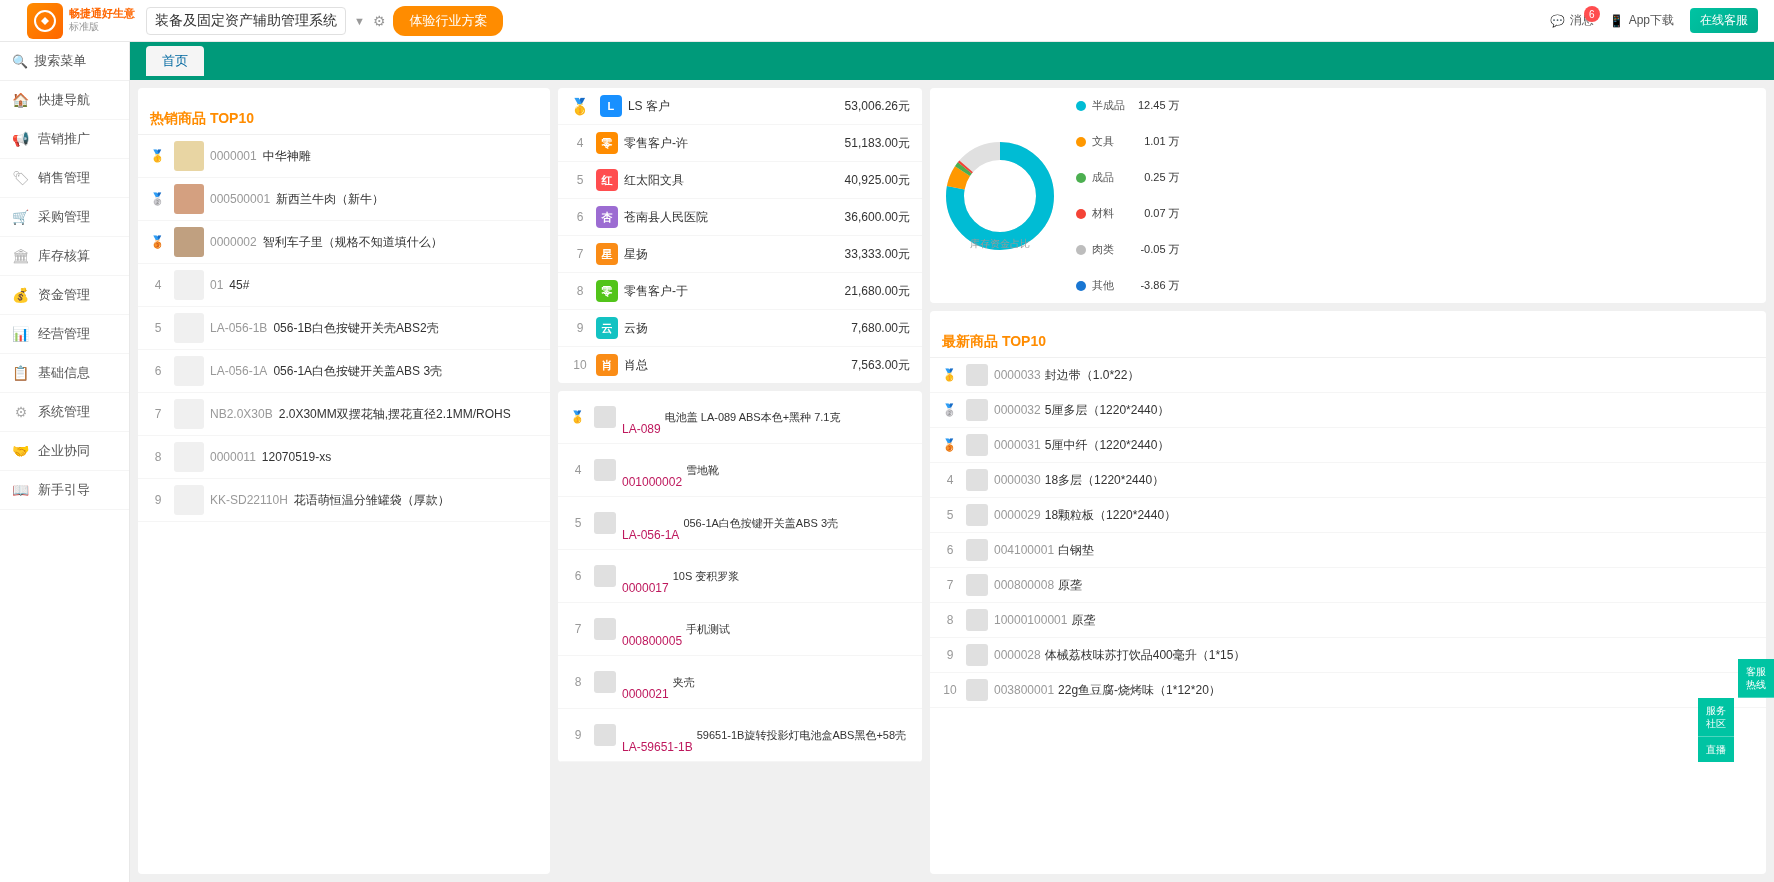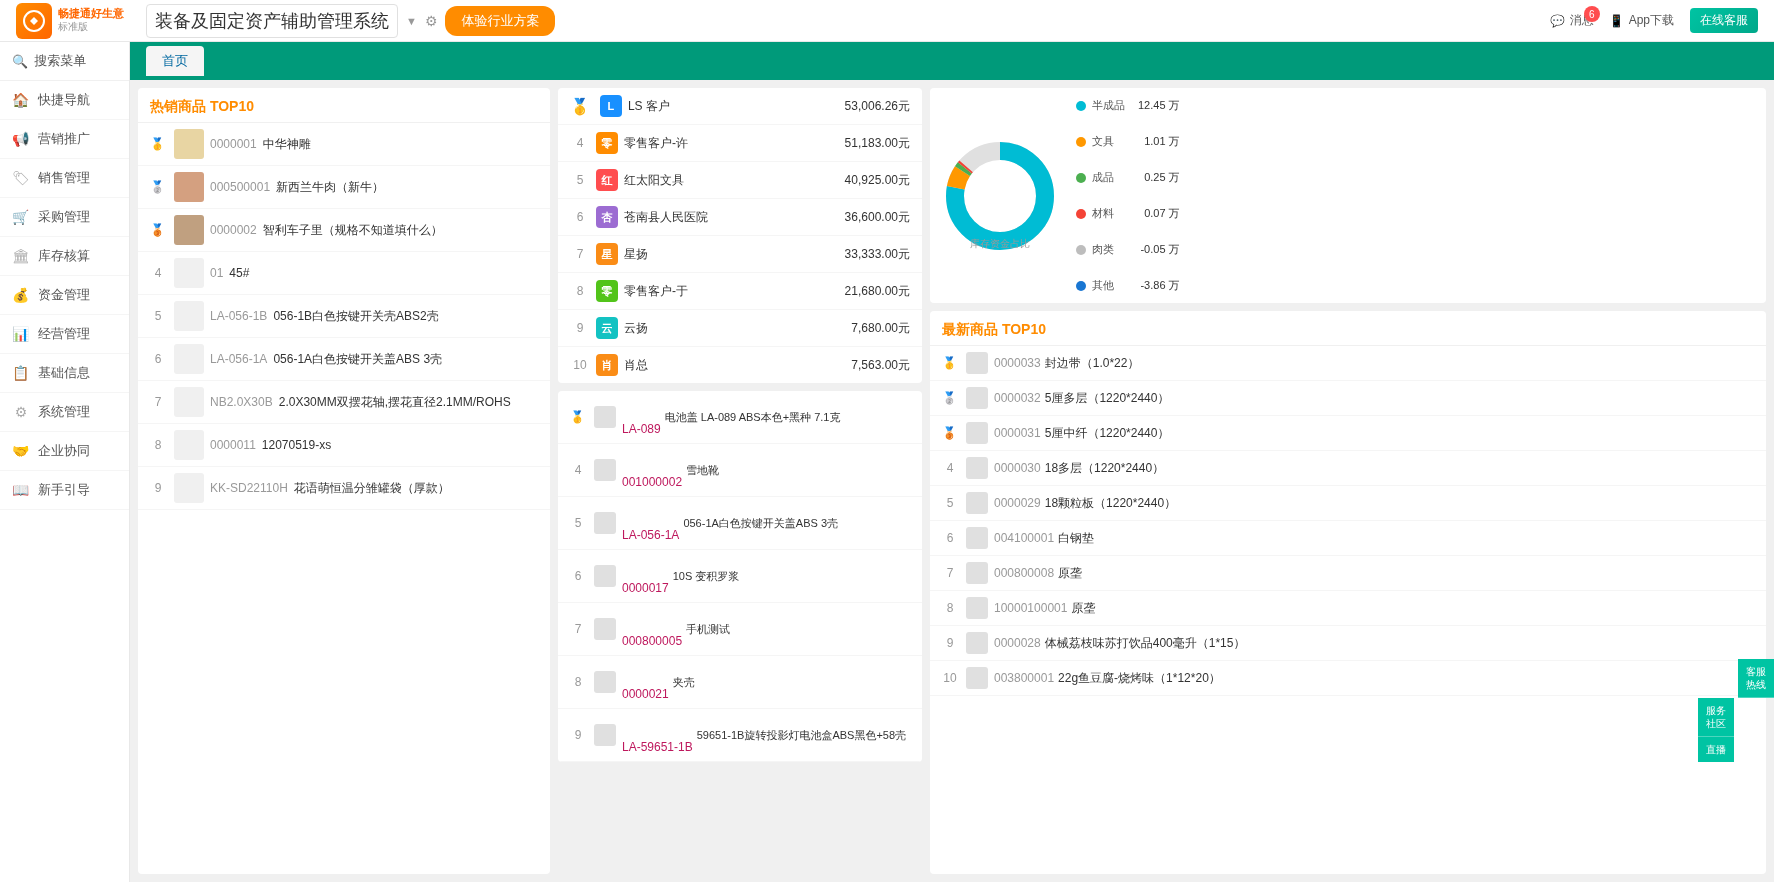--- a/index.html
+++ b/index.html
@@ -1,25 +1,25 @@
 <!DOCTYPE html>
 <html><head>
   <meta charset="utf-8">
   <style>
     * { box-sizing: border-box; margin: 0; padding: 0; }
     body { font-family: 'Microsoft YaHei', Arial, sans-serif; font-size: 13px; background: #f5f5f5; display: flex; flex-direction: column; height: 882px; overflow: hidden; }
 
     
     .topbar { height: 42px; background: #fff; display: flex; align-items: center; padding: 0 16px; border-bottom: 1px solid #e8e8e8; flex-shrink: 0; }
-    .topbar-logo { width: 130px; display: flex; align-items: center; gap: 6px; }
+    .topbar-logo { width: 130px; display: flex; align-items: center; gap: 6px; justify-content: center; }
     .logo-icon { width: 36px; height: 36px; background: linear-gradient(135deg, #ff8c00, #ff6600); border-radius: 6px; display: flex; align-items: center; justify-content: center; color: #fff; font-size: 10px; font-weight: bold; flex-shrink: 0; }
     .logo-text { font-size: 11px; color: #ff6600; font-weight: bold; line-height: 1.2; }
     .logo-sub { font-size: 10px; color: #999; }
     .topbar-center { display: flex; align-items: center; gap: 8px; flex: 1; }
-    .system-name { font-size: 18px; color: #333; padding: 4px 8px; border: 1px solid #e0e0e0; border-radius: 4px; background: #fff; }
+    .system-name { font-size: 14px; color: #333; padding: 4px 8px; border: 1px solid #e0e0e0; border-radius: 4px; background: #fff; }
     .dropdown-icon { color: #999; font-size: 11px; cursor: pointer; }
     .gear-icon { color: #999; font-size: 14px; cursor: pointer; }
     .trial-btn { background: #ff8c00; color: #fff; border: none; border-radius: 12px; padding: 6px 16px; font-size: 13px; cursor: pointer; }
     .topbar-right { display: flex; align-items: center; gap: 16px; margin-left: auto; }
     .topbar-right-item { display: flex; align-items: center; gap: 4px; color: #555; font-size: 12px; cursor: pointer; position: relative; }
     .badge { background: #ff4d4f; color: #fff; border-radius: 10px; font-size: 10px; padding: 0 4px; min-width: 16px; height: 16px; display: flex; align-items: center; justify-content: center; position: absolute; top: -6px; right: -6px; }
     .online-service { background: linear-gradient(135deg, #00c4a3, #00a88a); color: #fff; border-radius: 4px; padding: 4px 10px; font-size: 12px; cursor: pointer; }
 
     
     .main-layout { display: flex; flex: 1; overflow: hidden; }
@@ -58,21 +58,21 @@
     .list-item-row { display: flex; align-items: center; padding: 7px 12px; border-bottom: 1px solid #f5f5f5; font-size: 12px; }
     .list-item-row:last-child { border-bottom: none; }
     .rank-num { width: 20px; color: #999; font-size: 12px; text-align: center; }
     .avatar-badge { width: 22px; height: 22px; border-radius: 4px; display: flex; align-items: center; justify-content: center; color: #fff; font-size: 11px; font-weight: bold; flex-shrink: 0; margin: 0 6px; }
     .item-name { flex: 1; color: #333; }
     .item-amount { color: #333; font-weight: 500; }
     .rank-medal { font-size: 16px; margin-right: 4px; }
 
     
     .hot-products { flex: 1; overflow-y: auto; }
-    .section-title { padding: 10px 12px 6px; font-size: 14px; font-weight: bold; color: #333; border-bottom: 1px solid #f0f0f0; }
+    .section-title { padding: 22px 12px 6px; font-size: 14px; font-weight: bold; color: #333; border-bottom: 1px solid #f0f0f0; }
     .section-title span { color: #ff8c00; }
     .product-row { display: flex; align-items: center; padding: 6px 10px; border-bottom: 1px solid #f5f5f5; font-size: 12px; }
     .product-rank { width: 20px; text-align: center; color: #999; font-size: 12px; }
     .product-img { width: 30px; height: 30px; background: #f0f0f0; border-radius: 3px; margin: 0 6px; flex-shrink: 0; display: flex; align-items: center; justify-content: center; }
     .product-code { color: #999; margin-right: 6px; }
     .product-name { color: #333; flex: 1; }
 
     
     .top-sales { flex: 0 0 auto; overflow-y: auto; max-height: 380px; }
     .top-sales-item { display: flex; align-items: center; padding: 7px 10px; border-bottom: 1px solid #f5f5f5; font-size: 12px; }

